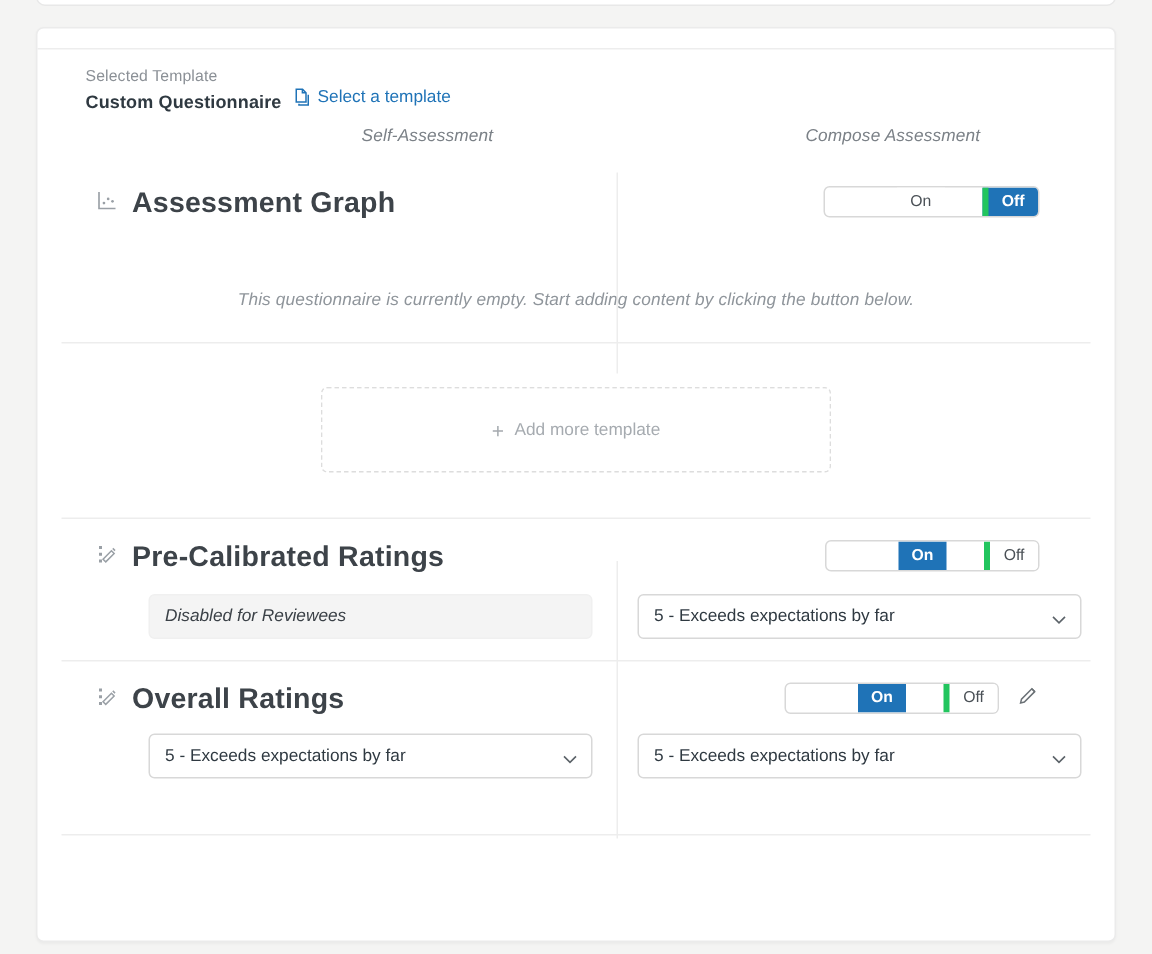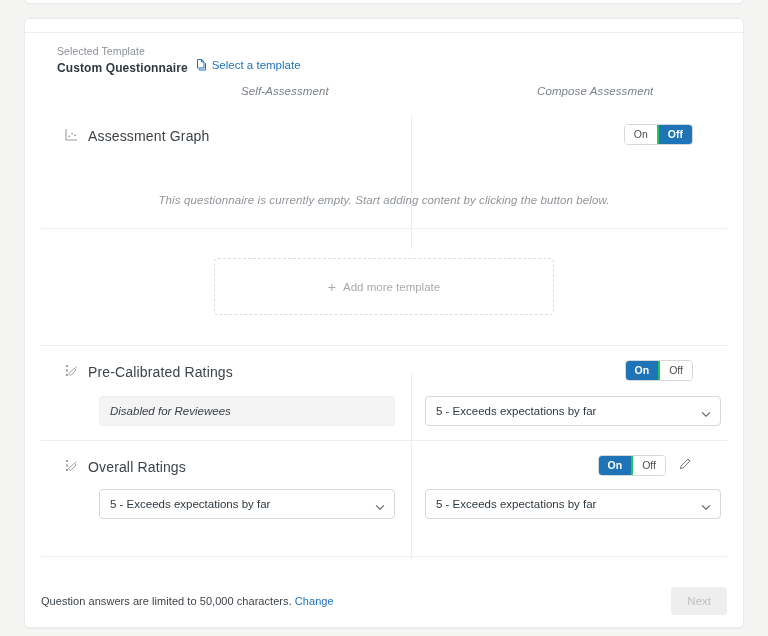--- a/index.html
+++ b/index.html
@@ -115,51 +115,53 @@
   }
 
   .item-head {
     display: flex;
     align-items: center;
     gap: 9px;
     height: 30px;
   }
   .item-icon { display: block; flex: none; }
   .item-title {
-    font-size: 14px;
+    font-size: 19px;
     color: #3d4349;
     letter-spacing: .15px;
+    font-weight: bold;
   }
 
   
   .seg {
     display: inline-flex;
     border: 1px solid #d8d8d8;
     border-radius: 4px;
     overflow: hidden;
     background: #fff;
     height: 21px;
     line-height: 19px;
     vertical-align: middle;
+    padding-left: 48px;
   }
   .seg span {
     display: inline-block;
     font-size: 10.5px;
     padding: 0 9px;
     color: #4a5056;
     cursor: pointer;
     user-select: none;
     background: #fff;
   }
   .seg span.on {
     background: #1f73b7;
     color: #ffffff;
     font-weight: bold;
   }
-  .seg span + span { border-left: 2px solid #22c55e; }
+  .seg span + span { border-left: 4px solid #22c55e; margin-left: 25px; }
 
   .pencil { cursor: pointer; display: block; }
 
   .empty-note {
     text-align: center;
     font-size: 11.5px;
     font-style: italic;
     color: #8f959b;
     letter-spacing: .1px;
   }
@@ -407,24 +409,15 @@
             <svg width="10" height="7" viewBox="0 0 10 7" fill="none" xmlns="http://www.w3.org/2000/svg">
               <path d="M1 1.3L5 5.2l4-3.9" stroke="#5c6369" stroke-width="1.1" fill="none"></path>
             </svg>
           </span>
         </div>
       </div>
     </div>
 
     <hr class="hr-inset" style="margin-top:24px;">
 
-    <div class="footer">
-      <div class="footer-inner">
-        <div class="footer-note">
-          <span>Question answers are limited to 50,000 characters.</span>
-          <a>Change</a>
-        </div>
-        <button class="next-btn">Next</button>
-      </div>
-    </div>
 
   </div>
 </div>
 
 </body></html>

